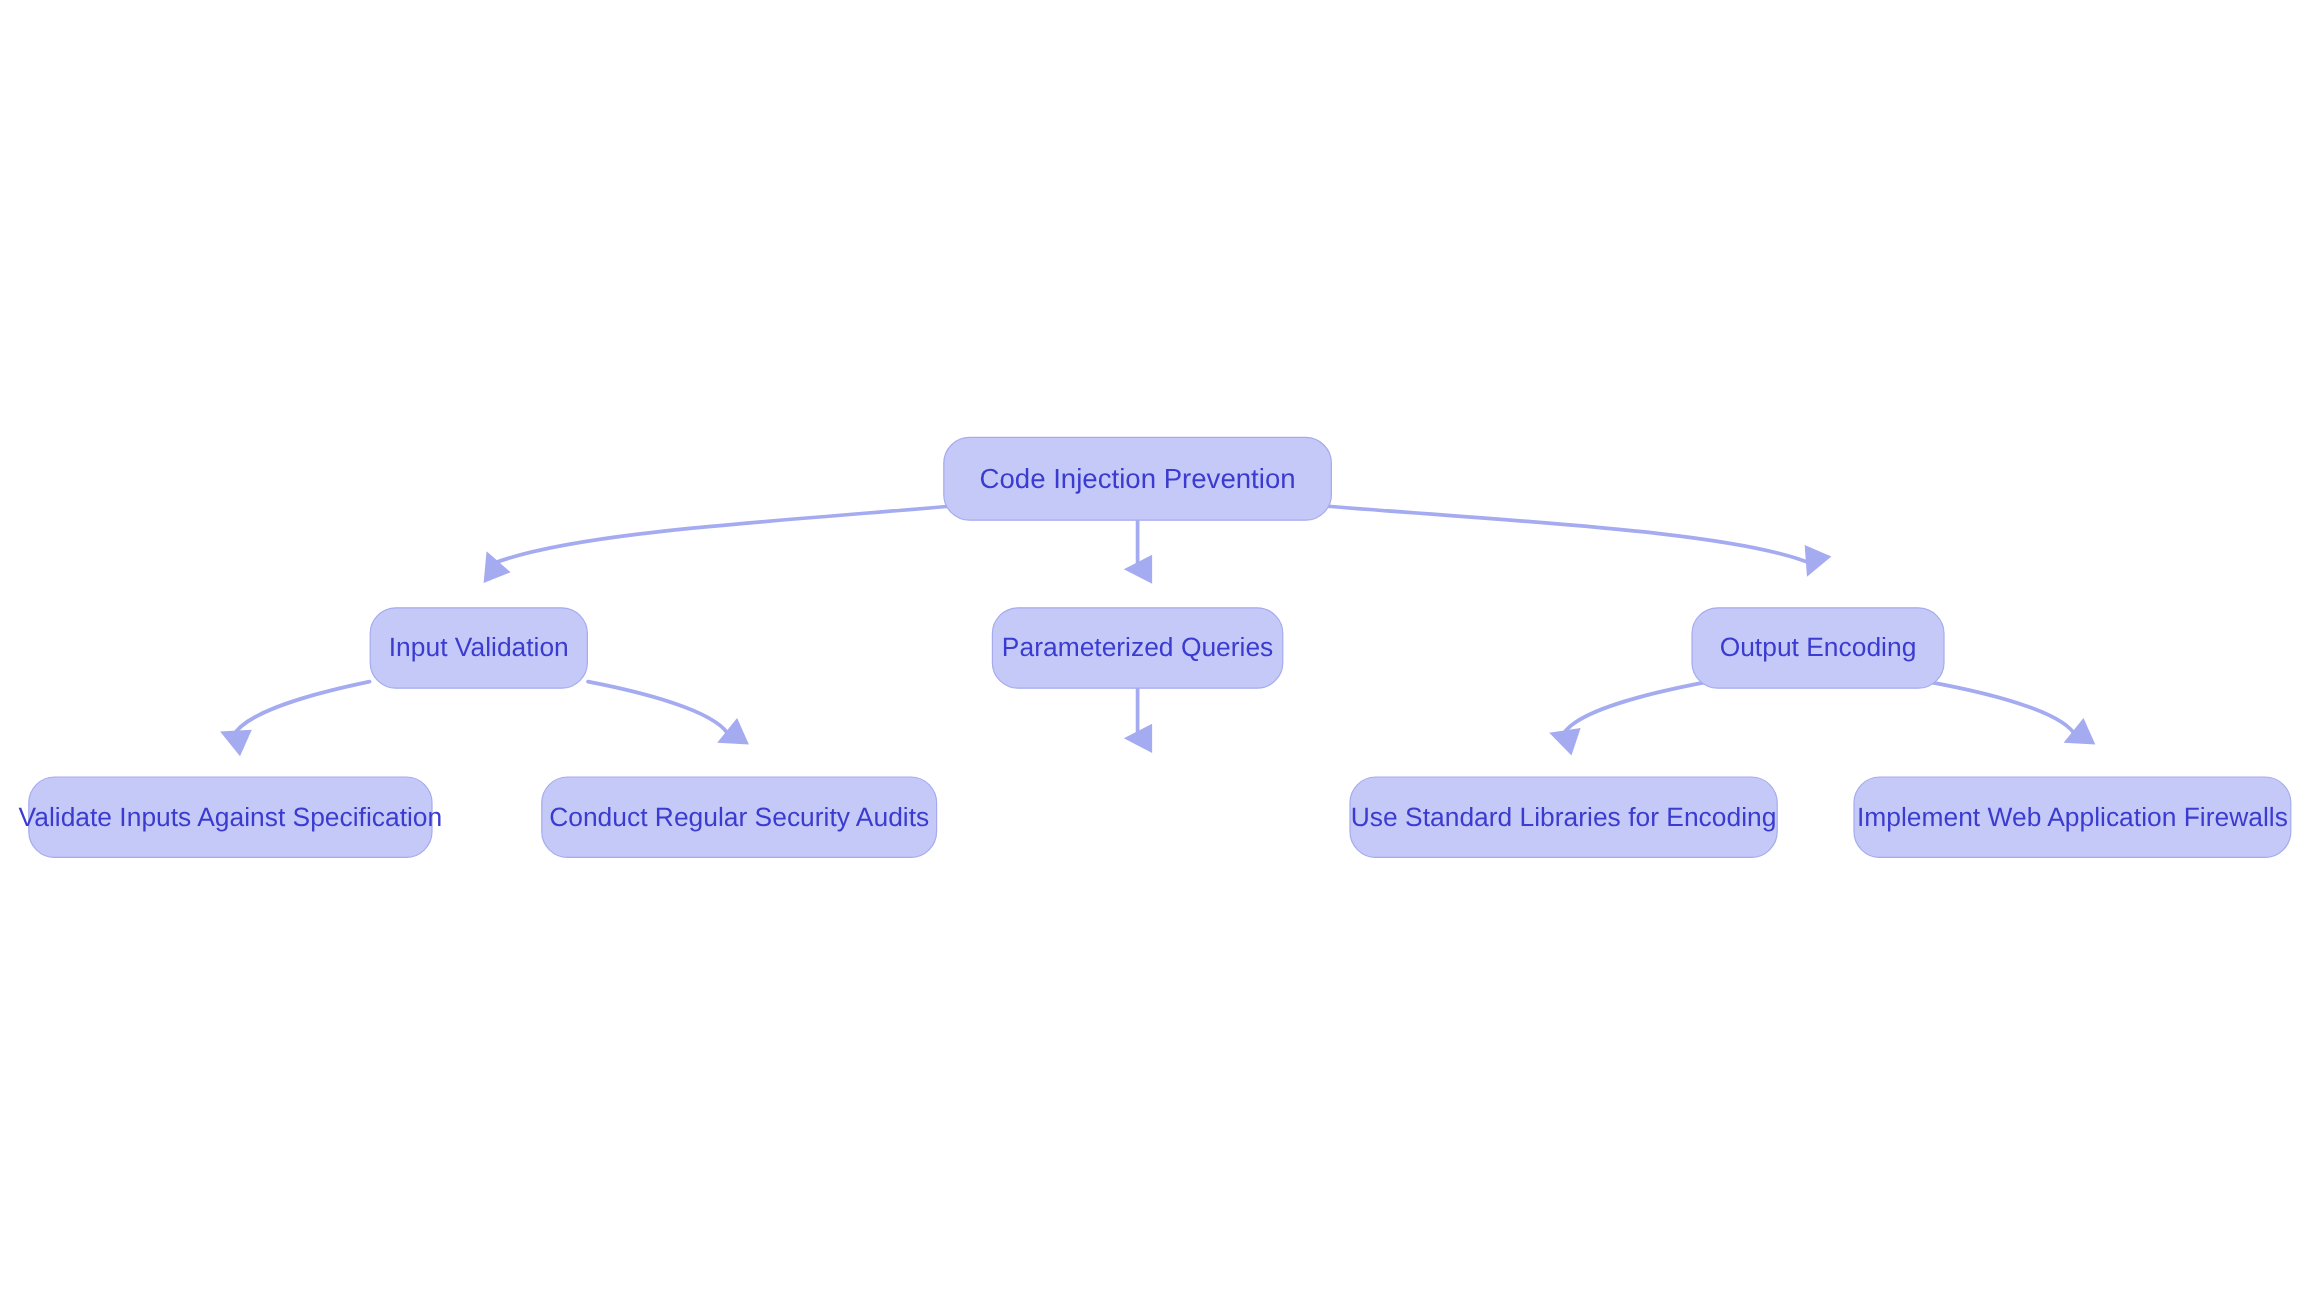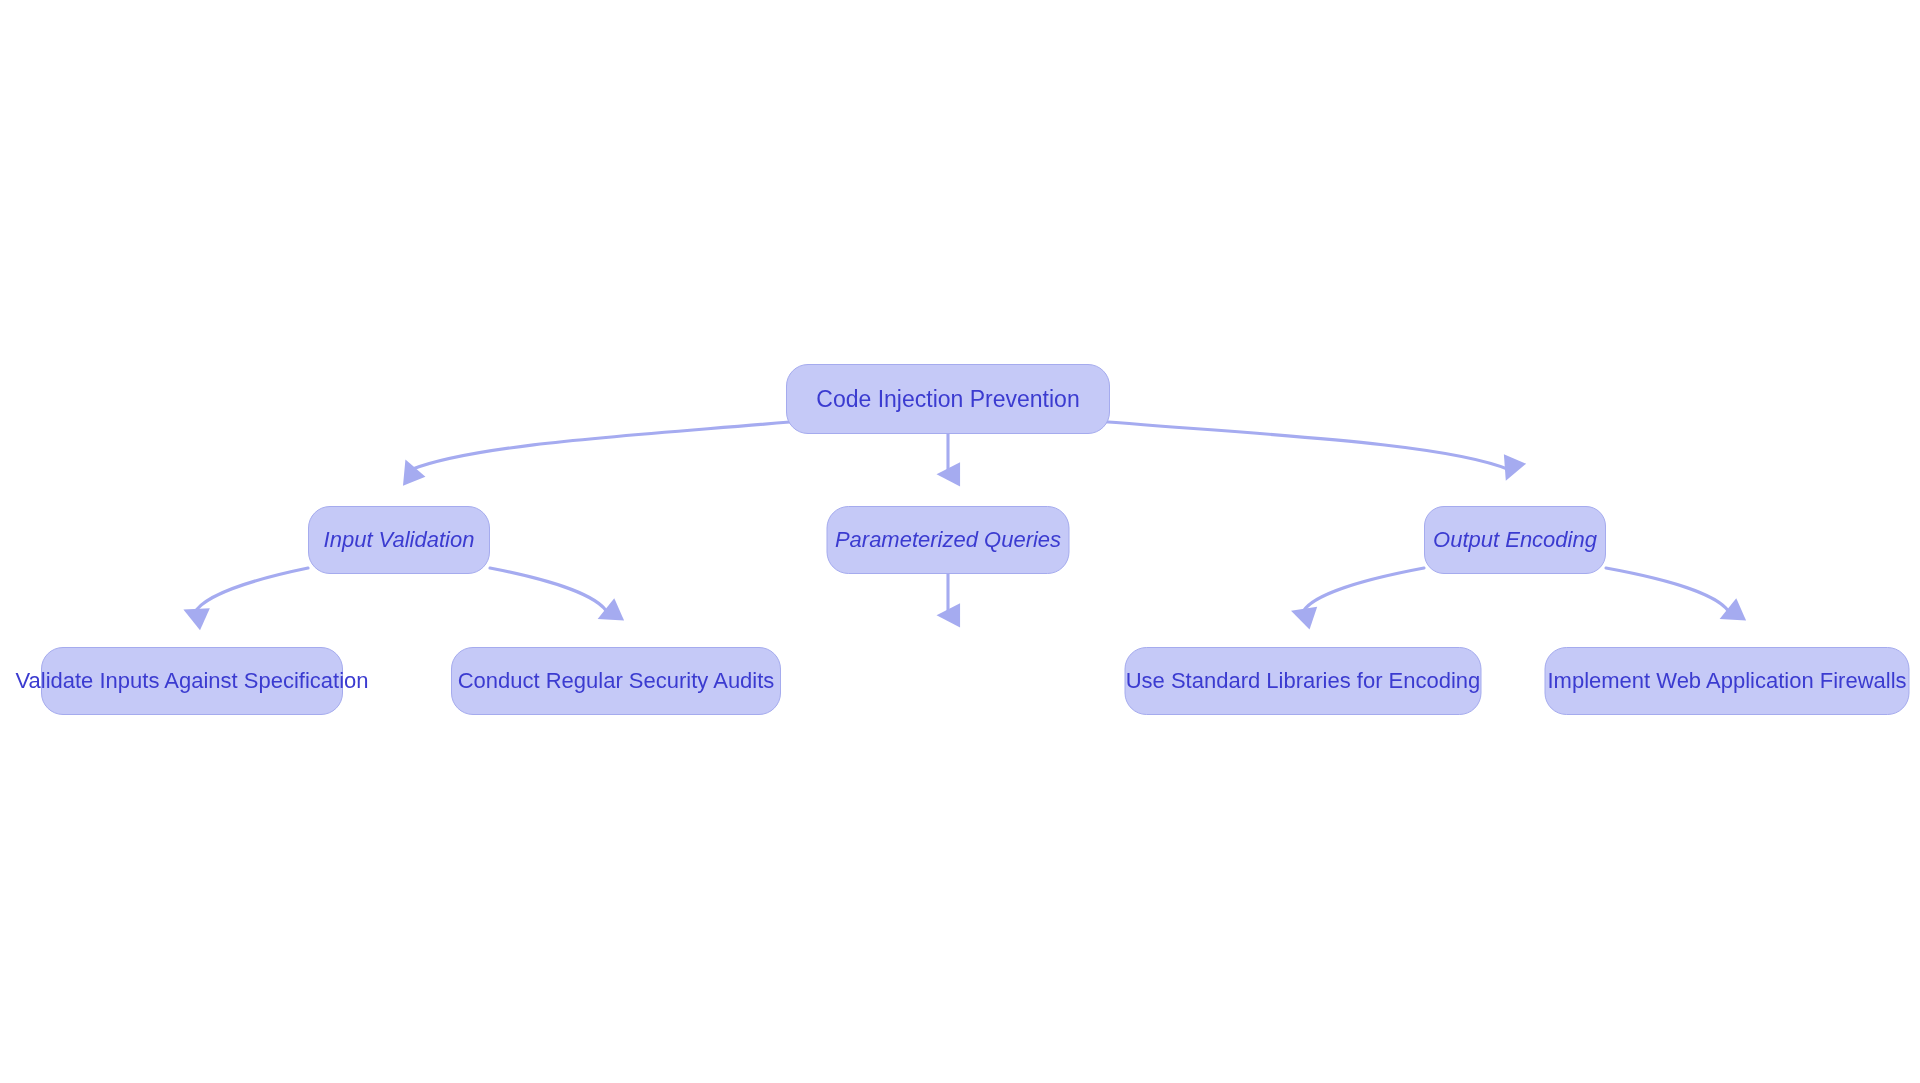--- a/index.html
+++ b/index.html
@@ -43,21 +43,20 @@
   .node .node-label {
     display: block;
     line-height: 1;
     color: #3b3bd0;
   }
   .node-root {
     font-size: 23px;
   }
   .node-branch {
     font-size: 22px;
-    font-style: italic;
   }
   .node-leaf {
     font-size: 22px;
   }
 </style>
 </head>
 <body>
 
 <div id="canvas">
 
@@ -92,25 +91,25 @@
   </div>
 
   <div class="node node-branch" style="left:399px; top:540px; width:182px; height:68px;">
     <span class="node-label">Input Validation</span>
   </div>
 
   <div class="node node-branch" style="left:948px; top:540px; width:243px; height:68px;">
     <span class="node-label">Parameterized Queries</span>
   </div>
 
-  <div class="node node-branch" style="left:1515px; top:540px; width:182px; height:68px;border-radius:20px;">
+  <div class="node node-branch" style="left:1515px; top:540px; width:211px; height:68px;">
     <span class="node-label">Output Encoding</span>
   </div>
 
-  <div class="node node-leaf" style="left:192px; top:681px; width:302px; height:68px;">
+  <div class="node node-leaf" style="left:192px; top:681px; width:337px; height:68px;">
     <span class="node-label">Validate Inputs Against Specification</span>
   </div>
 
   <div class="node node-leaf" style="left:605px; top:681px; width:330px; height:68px;margin-left:11px;">
     <span class="node-label">Conduct Regular Security Audits</span>
   </div>
 
 
   <div class="node node-leaf" style="left:1303px; top:681px; width:357px; height:68px;">
     <span class="node-label">Use Standard Libraries for Encoding</span>

